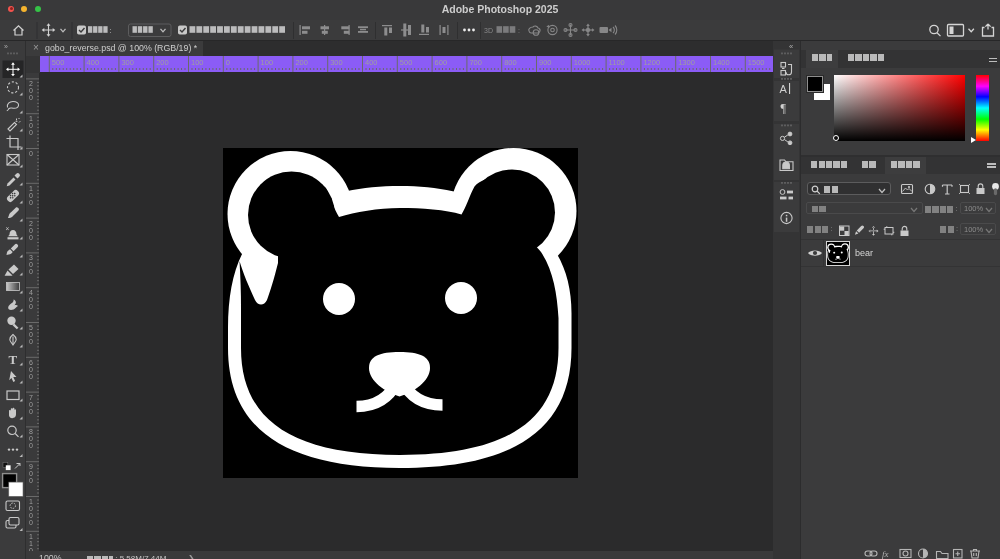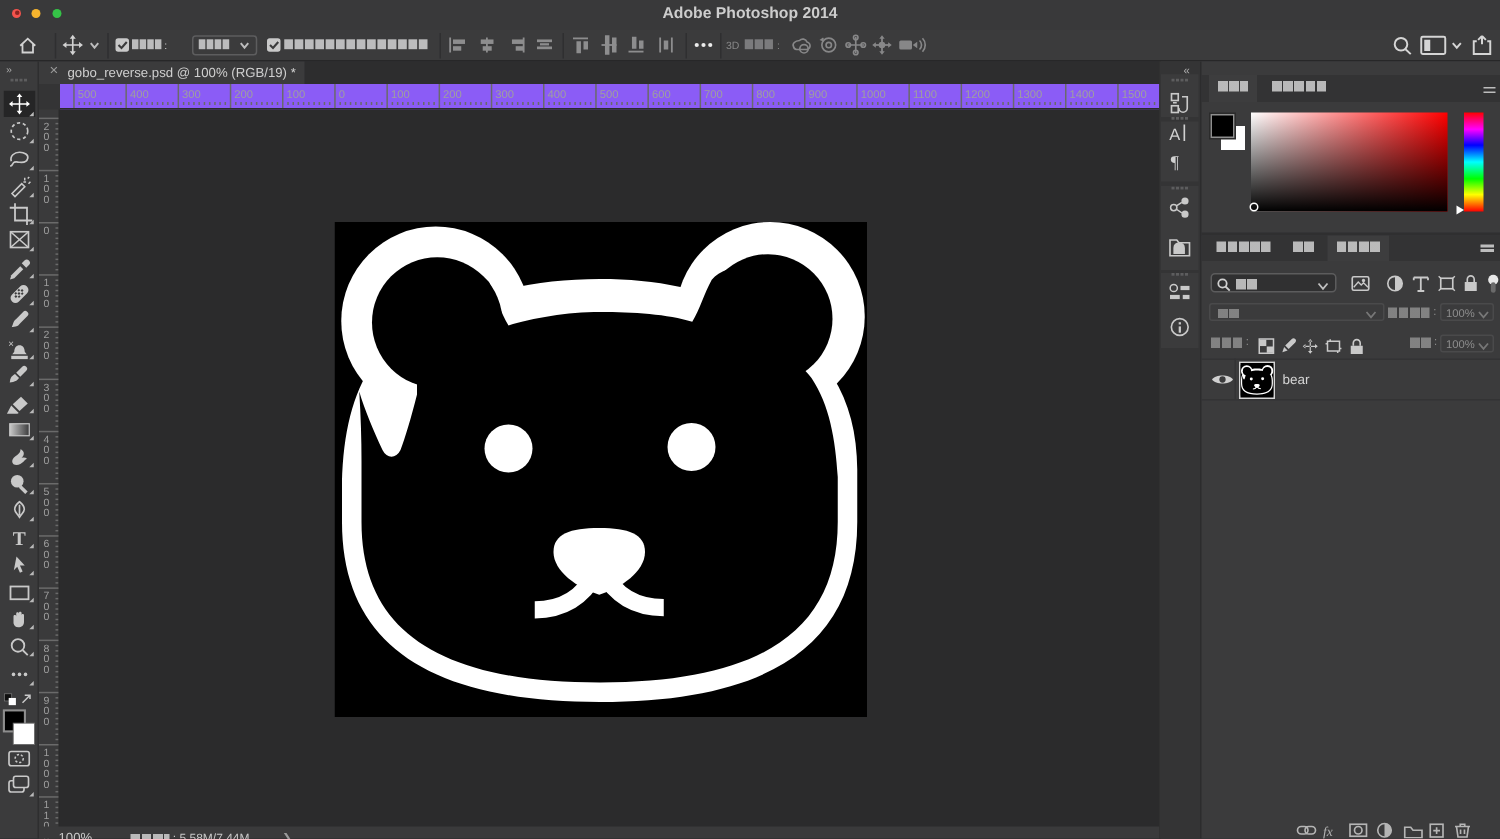--- a/index.html
+++ b/index.html
@@ -19,21 +19,21 @@
 #panels{left:800px;top:41px;width:200px;height:518px;background:#3b3b3c;border-left:1px solid #2c2c2d}
 .dim{color:#8d8d8d}
 .fx{display:inline-block;height:6.8px;background:repeating-linear-gradient(90deg,rgba(214,214,214,.82) 0 6.4px,rgba(0,0,0,0) 6.4px 7.5px)}
 .fxd{display:inline-block;height:6.8px;background:repeating-linear-gradient(90deg,rgba(142,142,142,.85) 0 6.4px,rgba(0,0,0,0) 6.4px 7.5px)}
 .txt{color:#d4d4d4}
 svg{display:block}
 </style></head>
 <body>
 
 <div class="abs" id="titlebar">
- <div class="t">Adobe Photoshop 2014</div>
+ <div class="t">Adobe Photoshop 2025</div>
  <div class="tl" style="left:8px;background:#f4534d"></div>
  <div class="tl" style="left:9.5px;top:7px;width:3px;height:3px;background:#8c2420"></div>
  <div class="tl" style="left:21px;background:#f5b42e"></div>
  <div class="tl" style="left:35px;background:#35c347"></div>
 </div>
 
 <div class="abs" id="options">
 <svg width="1000" height="21" viewBox="0 0 1000 21">
  <g stroke="#d2d2d2" fill="none" stroke-width="1.2">
   <path d="M13.5 10.5 L18.5 5.8 L23.5 10.5 M15 9.5 V15 H22 V9.5"></path>

